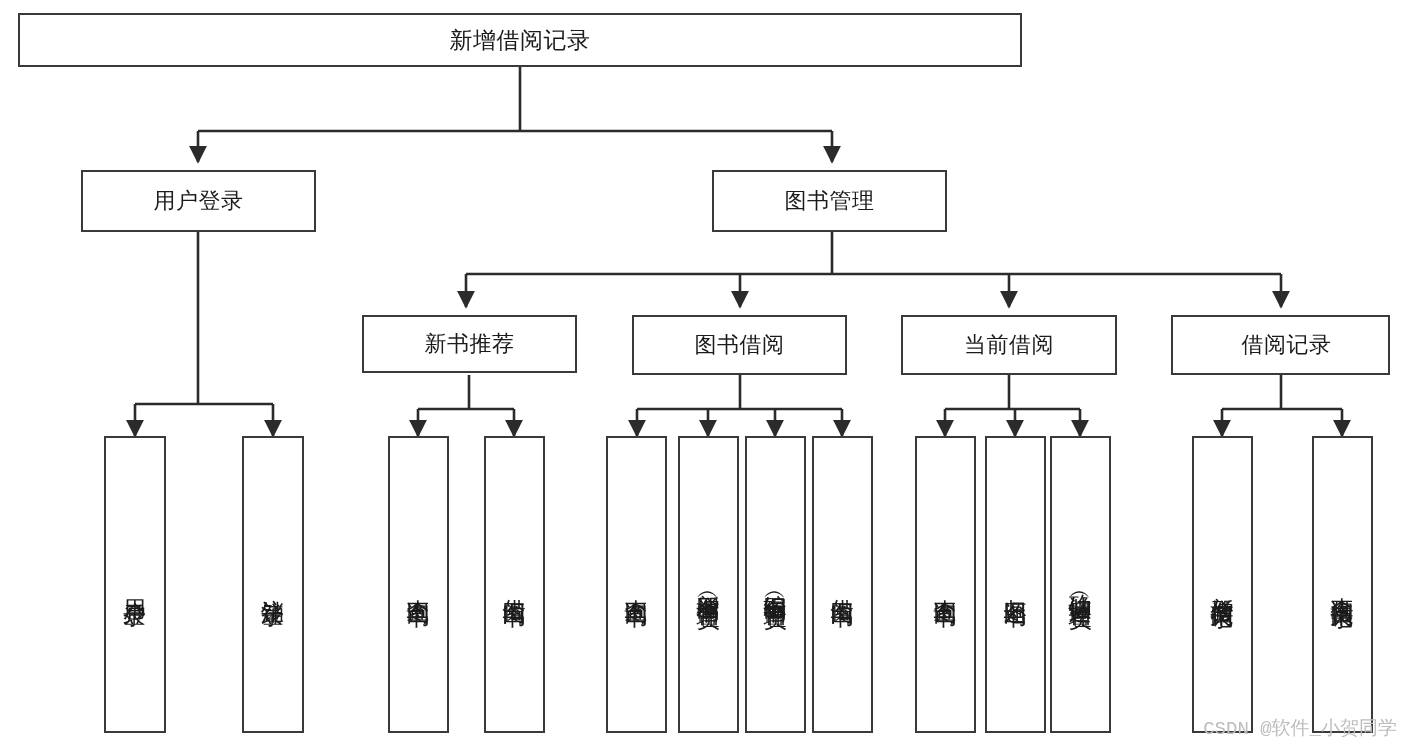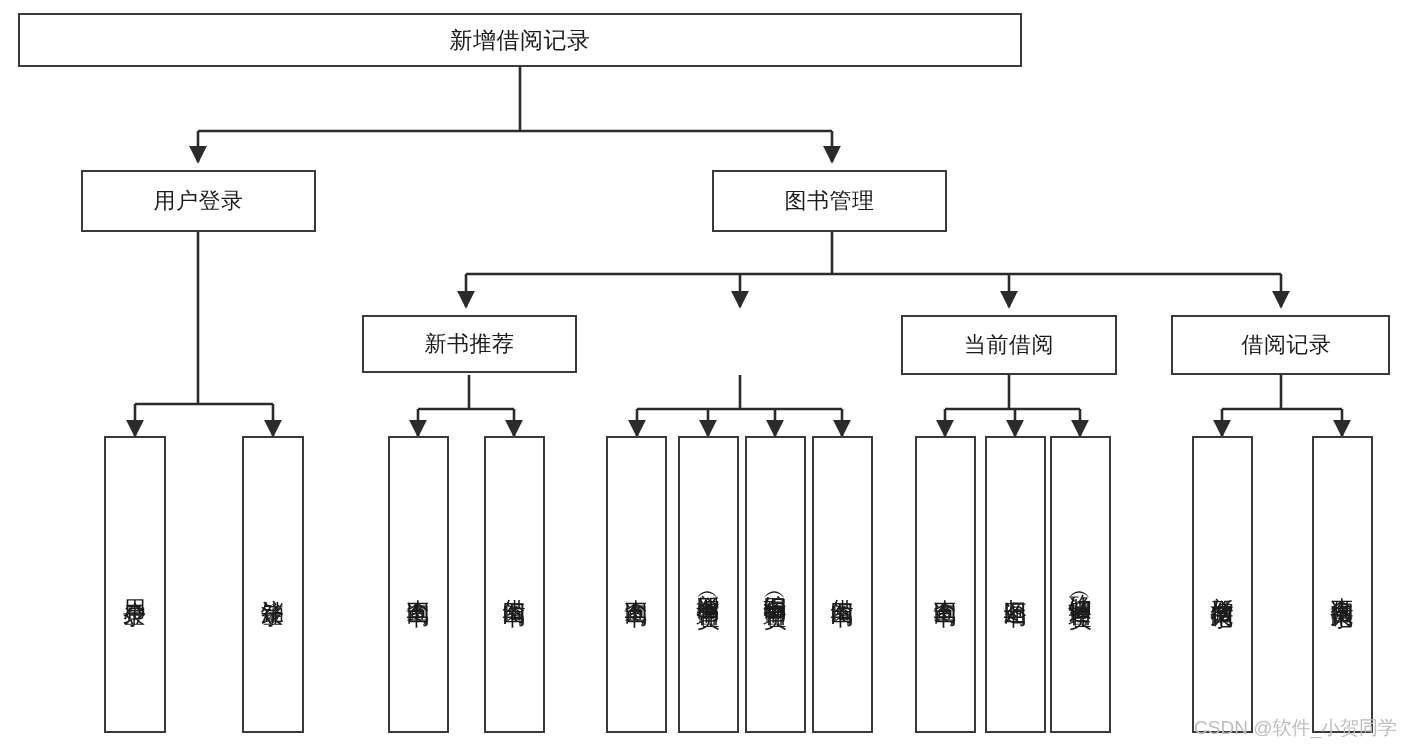--- a/index.html
+++ b/index.html
@@ -62,21 +62,21 @@
     letter-spacing: 2px;
     white-space: nowrap;
   }
   .watermark {
     position: absolute;
     right: 8px;
     bottom: 6px;
     font-size: 19px;
     color: #bdbdbd;
     white-space: nowrap;
-    font-family: Liberation Sans, sans-serif;
+    font-family: Liberation Mono, monospace;
   }
 </style>
 </head>
 <body>
 
 <div id="canvas">
 
   <svg class="edges" viewBox="0 0 1405 747" xmlns="http://www.w3.org/2000/svg">
     <defs>
       <marker id="arrow" viewBox="0 0 10 10" refX="9" refY="5" markerWidth="7" markerHeight="7" orient="auto-start-reverse">
@@ -136,20 +136,23 @@
   </div>
 
   <div class="node horiz" style="left:712px; top:170px; width:235px; height:62px;">
     <span class="label">图书管理</span>
   </div>
 
   <div class="node horiz" style="left:362px; top:315px; width:215px; height:58px;">
     <span class="label">新书推荐</span>
   </div>
 
+  <div class="node horiz" style="left:632px; top:315px; width:215px; height:60px;">
+    <span class="label">图书借阅</span>
+  </div>
 
   <div class="node horiz" style="left:901px; top:315px; width:216px; height:60px;">
     <span class="label">当前借阅</span>
   </div>
 
   <div class="node horiz" style="left:1171px; top:315px; width:219px; height:60px;padding-left:12px;">
     <span class="label">借阅记录</span>
   </div>
 
   <div class="node vert" style="left:104px; top:436px; width:62px; height:297px;">

